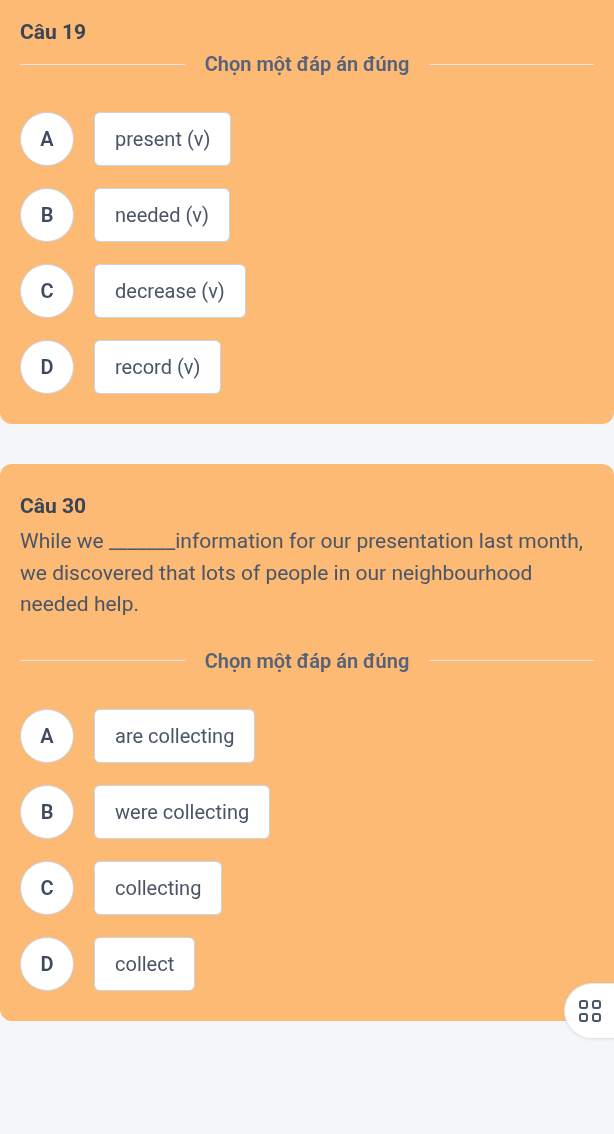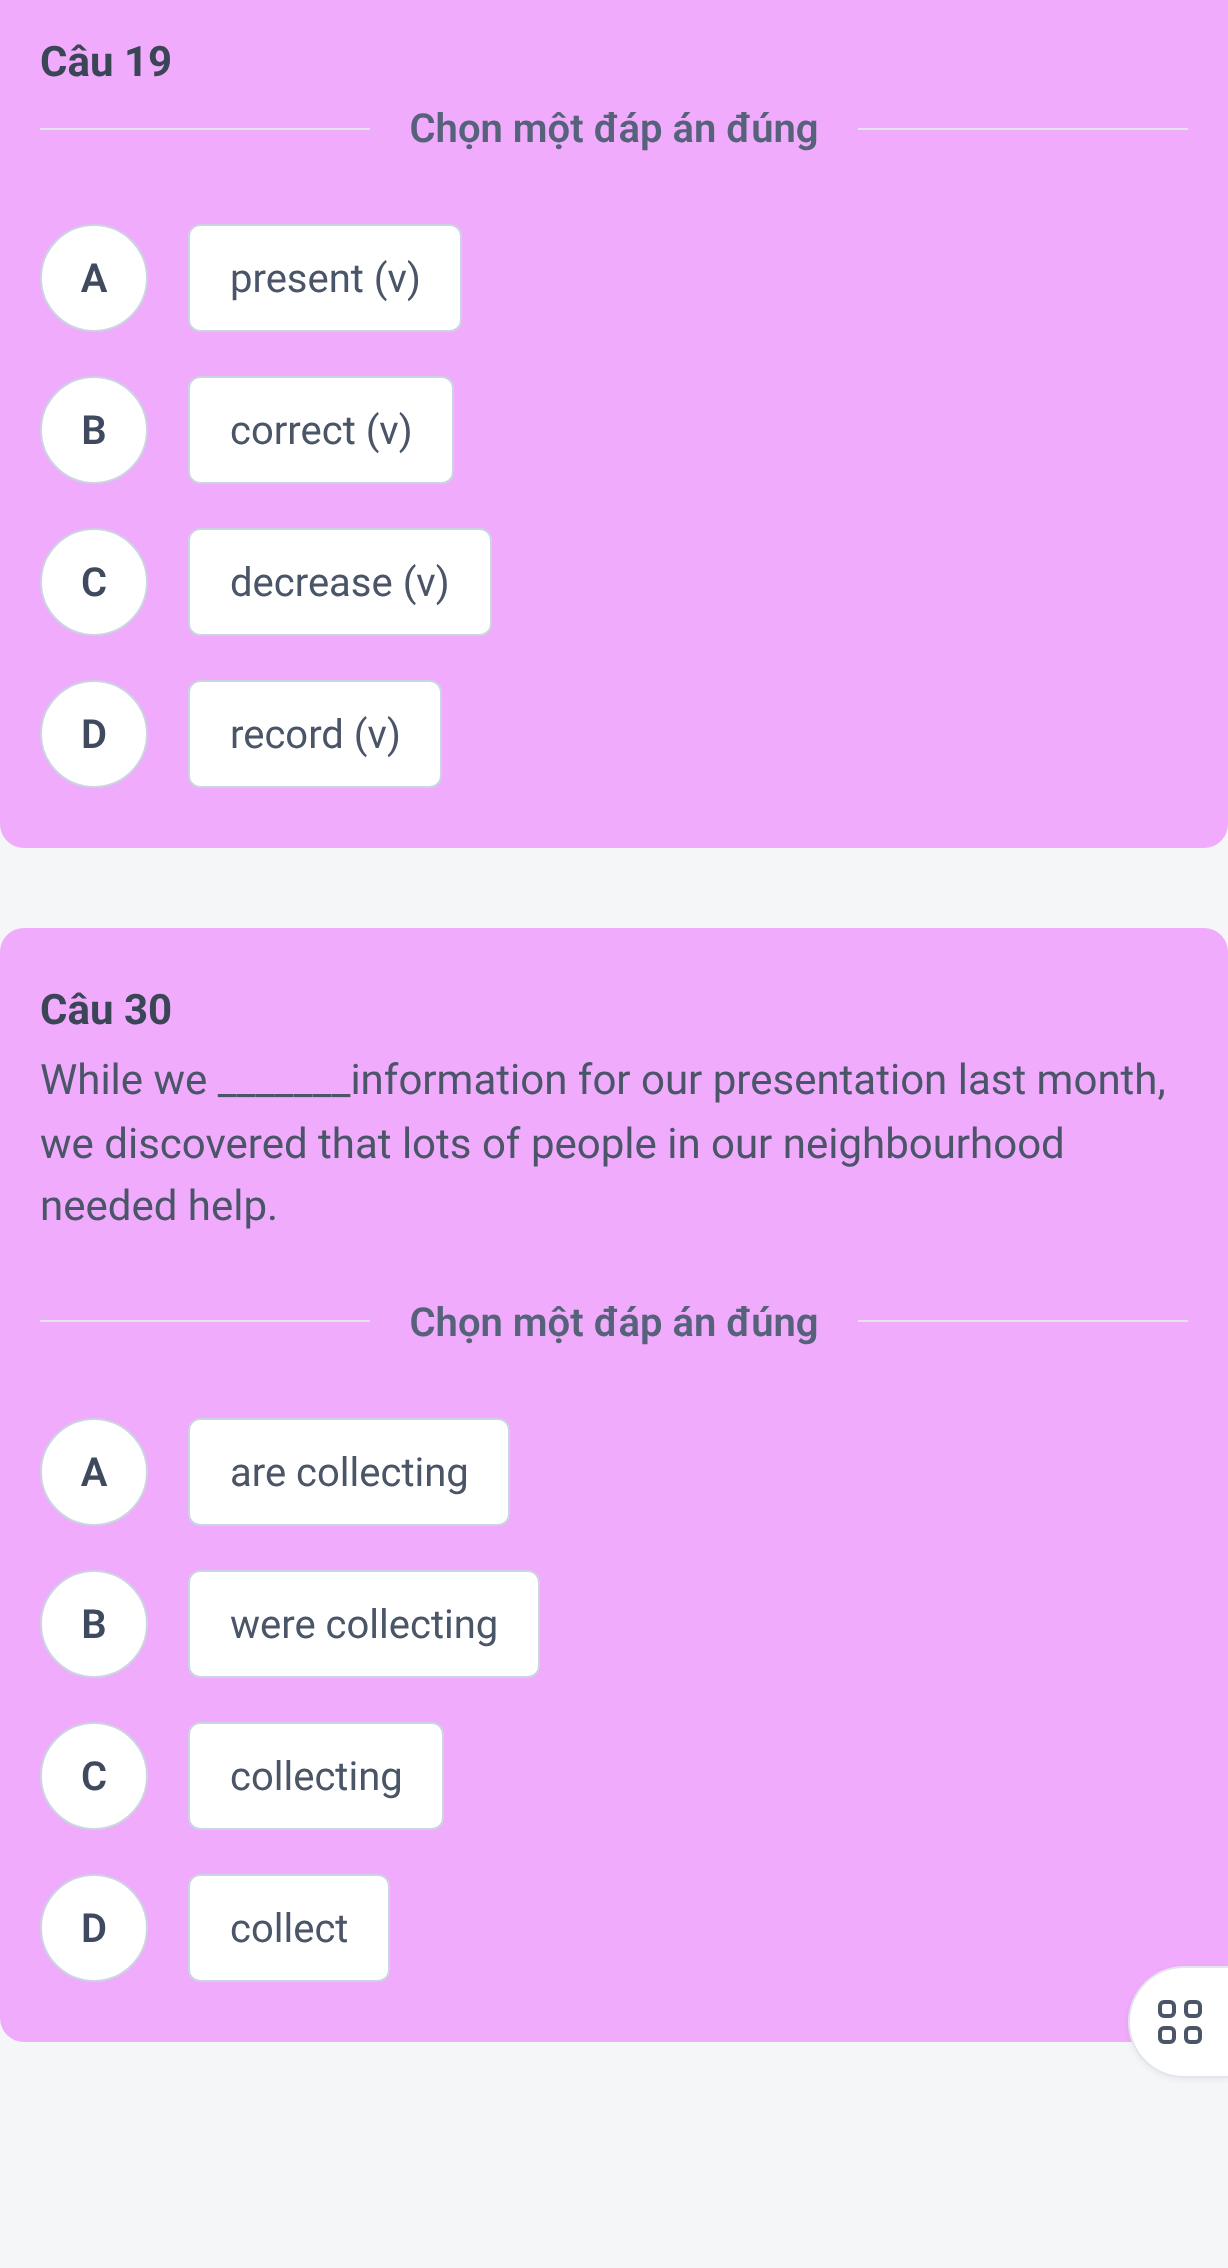--- a/index.html
+++ b/index.html
@@ -7,21 +7,21 @@
       padding: 0;
       box-sizing: border-box;
     }
     body {
       font-family: -apple-system, BlinkMacSystemFont, "Segoe UI", Roboto, Helvetica, Arial, sans-serif;
       background: #f5f6f8;
       color: #4a5568;
       width: 614px;
     }
     .question-card {
-      background: #f0abfc;
+      background: #fdba74;
       padding: 20px 20px 30px 20px;
       border-radius: 0 0 12px 12px;
       margin-bottom: 40px;
     }
     .question-card.second {
       border-radius: 12px;
       padding-top: 30px;
     }
     .question-number {
       font-weight: 700;
@@ -32,20 +32,21 @@
     .question-text {
       font-size: 21px;
       line-height: 1.5;
       color: #4a5568;
       margin-bottom: 28px;
     }
     .divider-row {
       display: flex;
       align-items: center;
       margin-bottom: 36px;
+      justify-content: flex-end;
     }
     .divider-line {
       flex: 1;
       height: 1px;
       background: #e2e6ec;
     }
     .divider-text {
       font-size: 20px;
       font-weight: 600;
       color: #56617a;
@@ -123,21 +124,21 @@
     <div class="divider-text">Chọn một đáp án đúng</div>
     <div class="divider-line"></div>
   </div>
   <div class="options">
     <div class="option-row">
       <div class="option-letter">A</div>
       <div class="option-label">present (v)</div>
     </div>
     <div class="option-row">
       <div class="option-letter">B</div>
-      <div class="option-label">correct (v)</div>
+      <div class="option-label">needed (v)</div>
     </div>
     <div class="option-row">
       <div class="option-letter">C</div>
       <div class="option-label">decrease (v)</div>
     </div>
     <div class="option-row">
       <div class="option-letter">D</div>
       <div class="option-label">record (v)</div>
     </div>
   </div>

